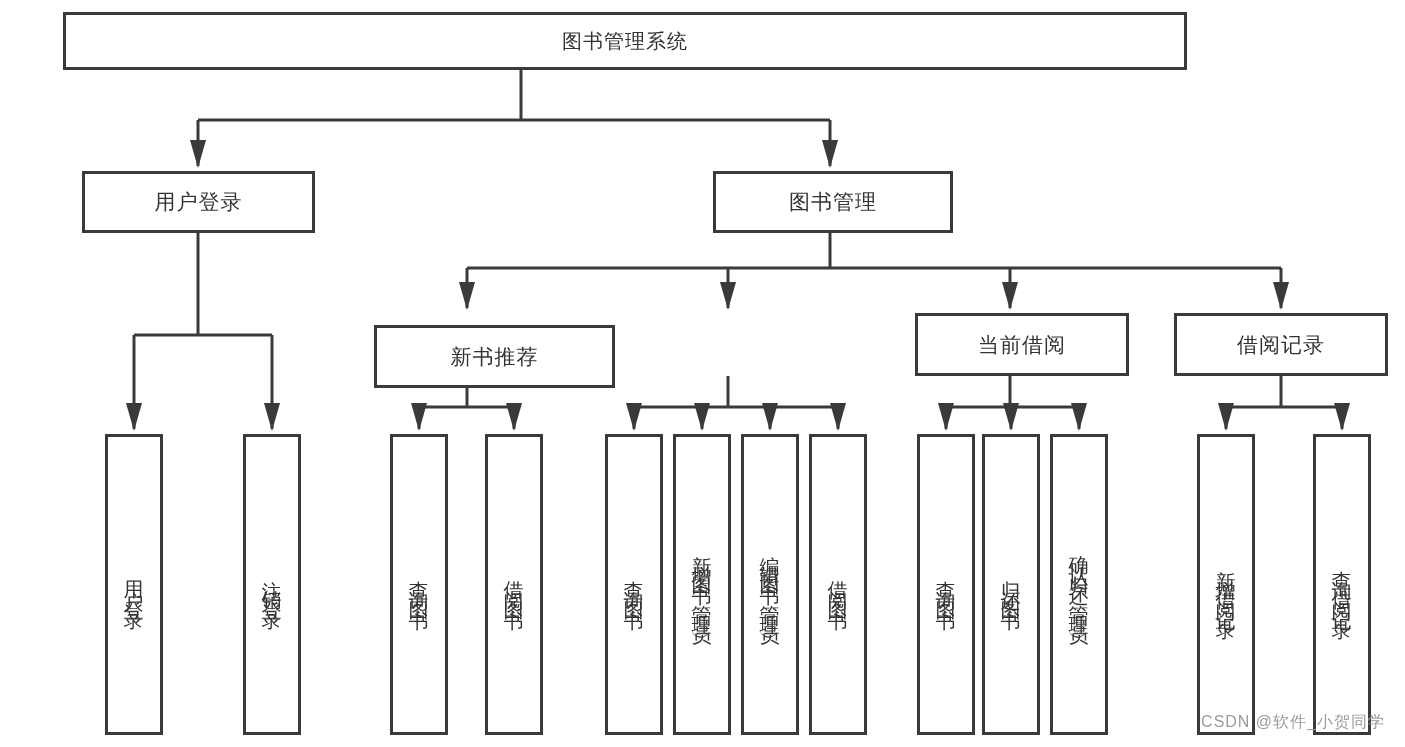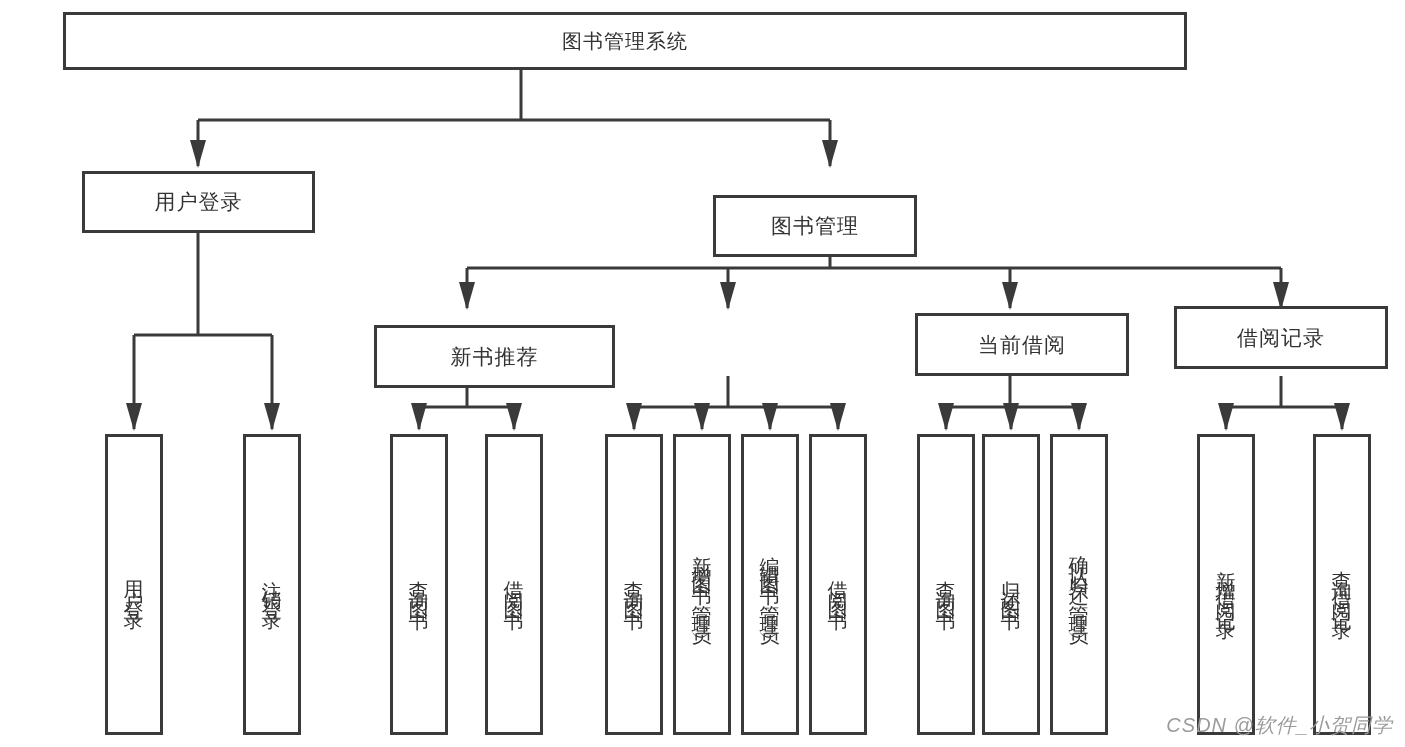--- a/index.html
+++ b/index.html
@@ -24,50 +24,49 @@
     background:var(--bg);
     border:3px solid var(--line);
     display:flex;align-items:center;justify-content:center;
     z-index:1;
     color:var(--text);
   }
   .node span{font-size:21px;letter-spacing:1px;white-space:nowrap;}
   .node.root{left:20px;top:12px;width:1124px;height:58px;margin-left:43px;}
   .node.root span{font-size:20px;}
   .node.n-user{left:82px;top:171px;width:233px;height:62px;}
-  .node.n-book{left:713px;top:171px;width:204px;height:62px;margin-top:24px;}
+  .node.n-book{left:713px;top:171px;width:240px;height:62px;}
   .node.g0{left:374px;top:313px;width:241px;height:63px;margin-top:12px;}
   .node.g1{left:623px;top:313px;width:210px;height:63px;}
   .node.g2{left:903px;top:313px;width:214px;height:63px;margin-left:12px;}
-  .node.g3{left:1174px;top:306px;width:214px;height:63px;}
+  .node.g3{left:1174px;top:313px;width:214px;height:63px;}
   .leaf{top:434px;width:58px;height:301px;}
   .leaf span{
     writing-mode:vertical-rl;
     text-orientation:mixed;
     font-size:20px;
     letter-spacing:10px;
     line-height:1;
     white-space:nowrap;
   }
   .l0{left:105px;}  .l1{left:243px;}
   .l2{left:390px;}  .l3{left:485px;}
   .l4{left:605px;}  .l5{left:673px;}
   .l6{left:741px;}  .l7{left:809px;}
   .l8{left:917px;}  .l9{left:982px;}
   .l10{left:1050px;}
   .l11{left:1197px;} .l12{left:1313px;}
   .watermark{
     position:absolute;
-    right:12px;top:712px;
+    right:20px;top:712px;
     z-index:2;
-    font-size:20px;
+    font-size:16px;
     color:var(--wm);
     letter-spacing:1px;
     white-space:nowrap;
-    font-style:italic;
   }
 </style>
 </head>
 <body>
 
 <div class="stage">
 
   <svg class="wires" width="1405" height="747" viewBox="0 0 1405 747" aria-hidden="true">
     <defs>
       <marker id="ah" markerUnits="userSpaceOnUse" markerWidth="28" markerHeight="18" refX="26" refY="9" orient="auto">

